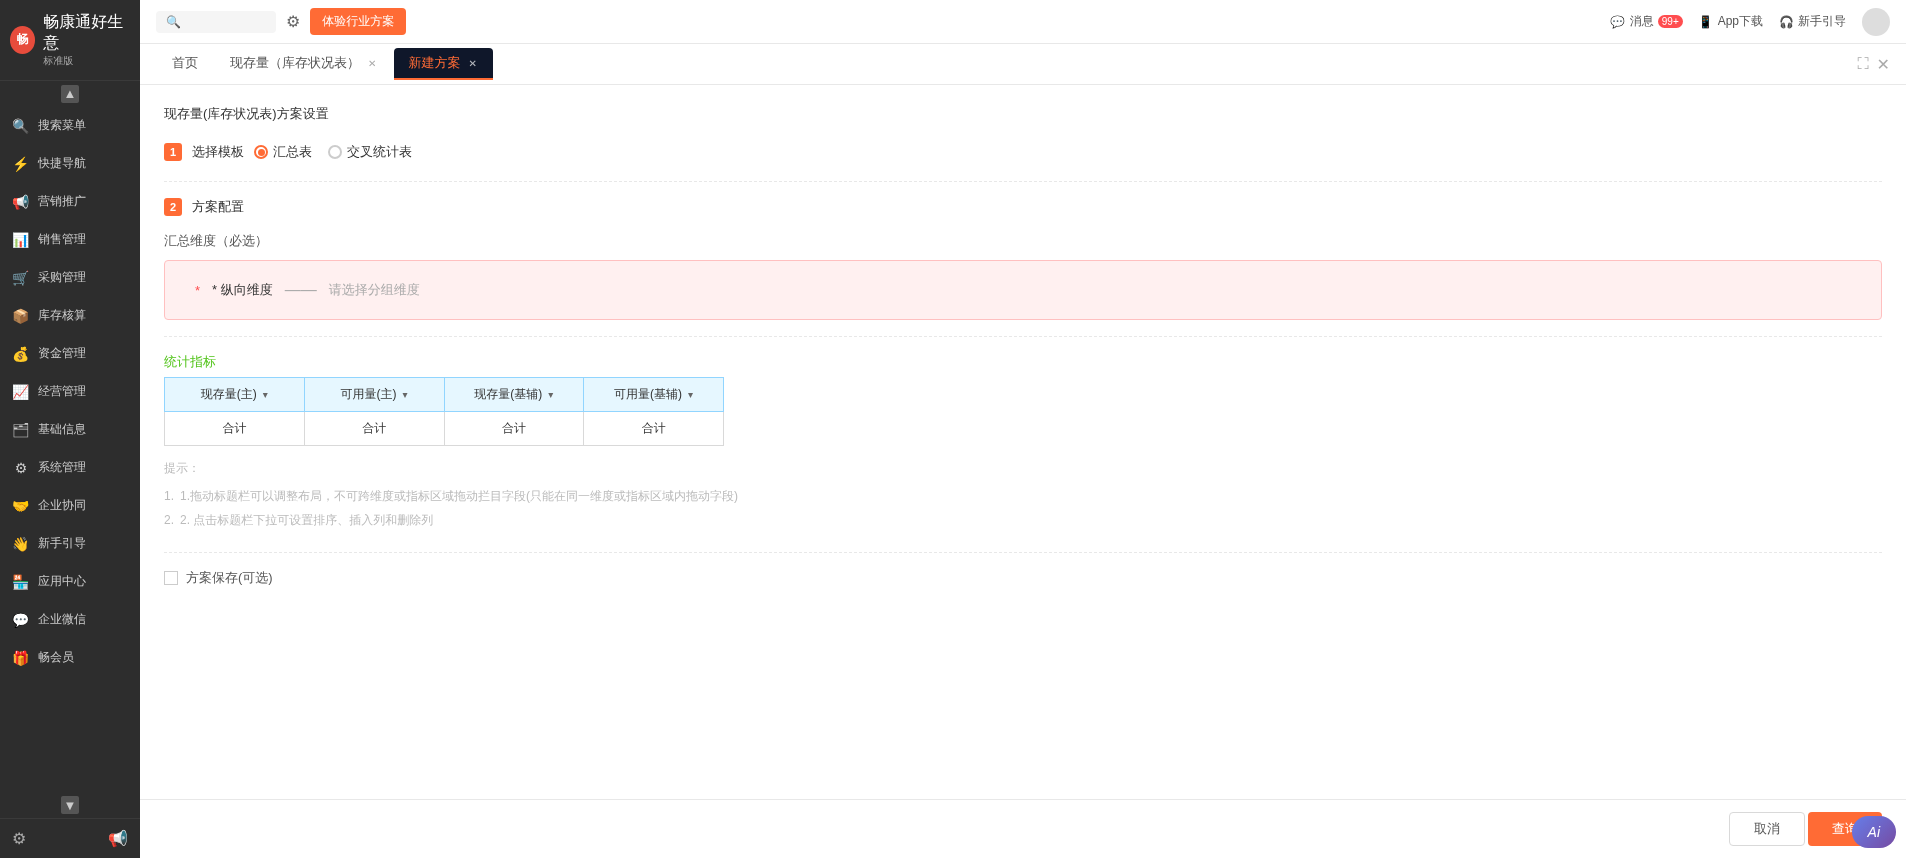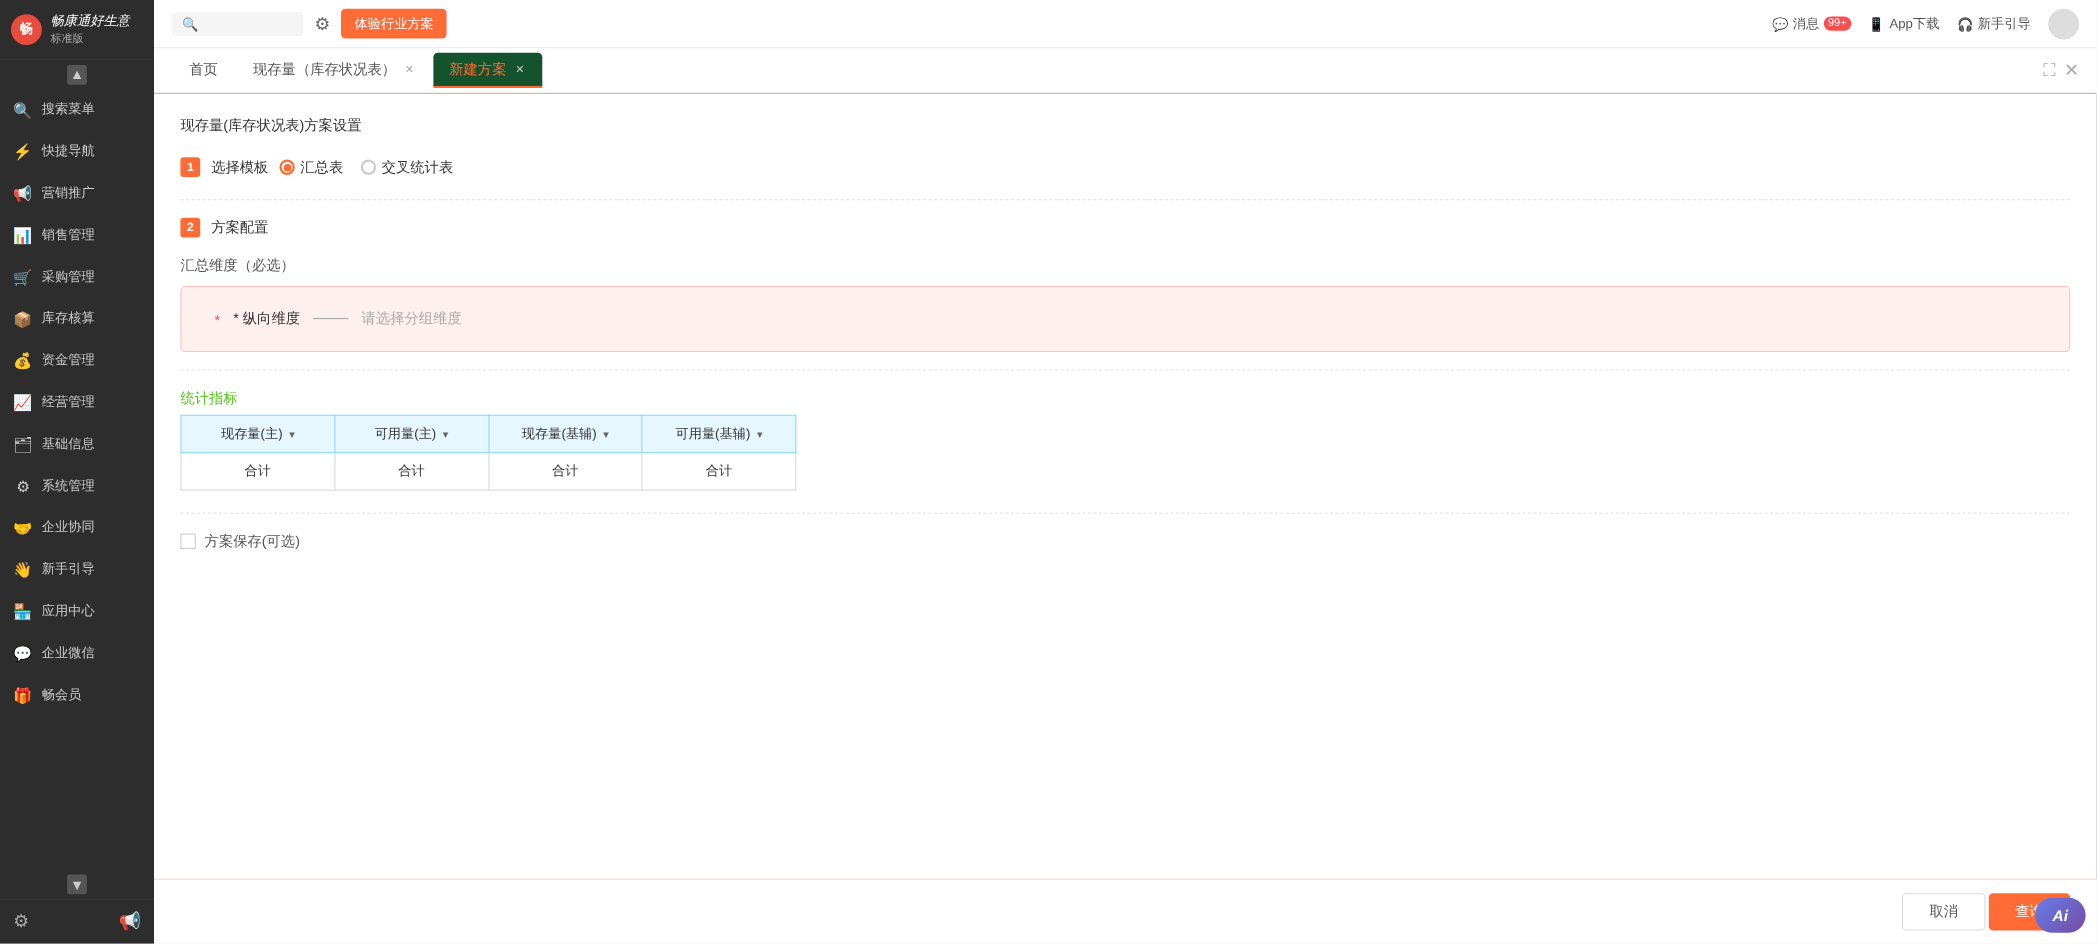--- a/index.html
+++ b/index.html
@@ -22,21 +22,21 @@
       gap: 8px;
       border-bottom: 1px solid #3a3a3a;
     }
     .sidebar-logo-icon {
       width: 28px; height: 28px;
       background: #e74c3c;
       border-radius: 50%;
       display: flex; align-items: center; justify-content: center;
       color: white; font-size: 12px; font-weight: bold;
     }
-    .sidebar-logo-text { font-size: 12px; color: #fff; line-height: 1.3; font-style: italic; }
+    .sidebar-logo-text { font-size: 16px; color: #fff; line-height: 1.3; }
     .sidebar-logo-sub { font-size: 10px; color: #aaa; }
     .sidebar-nav { flex: 1; overflow-y: auto; }
     .sidebar-item {
       display: flex; align-items: center; gap: 8px;
       padding: 10px 12px;
       cursor: pointer;
       color: #ccc;
       font-size: 12px;
     }
     .sidebar-item-icon {
@@ -130,21 +130,21 @@
       padding: 10px 16px;
       cursor: pointer;
       font-size: 13px;
       color: #555;
       border-bottom: 2px solid transparent;
       white-space: nowrap;
     }
     .tab.active {
       color: #ff6b35;
       border-bottom-color: #ff6b35;
-      background: #14532d;
+      background: #0f172a;
     }
     .tab-close {
       font-size: 10px;
       color: #aaa;
       cursor: pointer;
       padding: 0 2px;
     }
     .tab-new {
       background: #ff6b35;
       color: white;
@@ -323,21 +323,21 @@
     .ai-badge {
       position: fixed;
       bottom: 10px;
       right: 10px;
       background: linear-gradient(135deg, #667eea, #764ba2);
       color: white;
       padding: 8px 16px;
       border-radius: 20px;
       font-size: 14px;
       font-style: italic;
-      font-weight: bold;
+      font-weight: normal;
       cursor: pointer;
     }
   </style>
 </head>
 <body>
 
 <div class="sidebar">
   <div class="sidebar-logo">
     <div class="sidebar-logo-icon">畅</div>
     <div>
@@ -548,20 +548,31 @@
               <tr>
                 <td>合计</td>
                 <td>合计</td>
                 <td>合计</td>
                 <td>合计</td>
               </tr>
             </tbody>
           </table>
         </div>
 
+        <div class="tips">
+          <div style="margin-bottom:4px;color:#bbb;">提示：</div>
+          <div class="tips-item">
+            <span class="tips-item-num">1.</span>
+            <span>1.拖动标题栏可以调整布局，不可跨维度或指标区域拖动拦目字段(只能在同一维度或指标区域内拖动字段)</span>
+          </div>
+          <div class="tips-item">
+            <span class="tips-item-num">2.</span>
+            <span>2. 点击标题栏下拉可设置排序、插入列和删除列</span>
+          </div>
+        </div>
       </div>
 
       <hr class="divider">
       <div class="save-row">
         <div class="save-checkbox"></div>
         <span>方案保存(可选)</span>
       </div>
     </div>
   </div>
 

